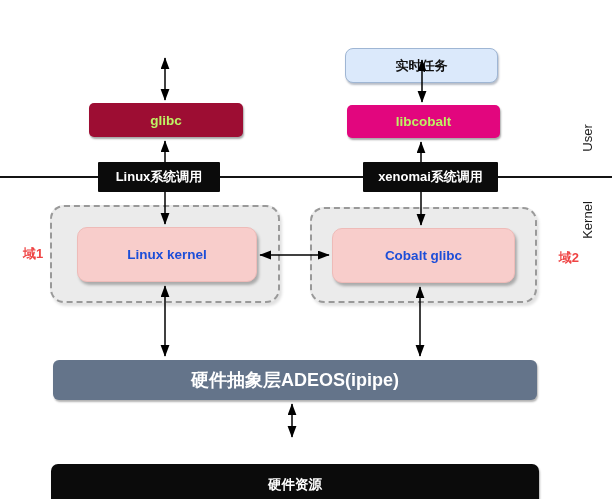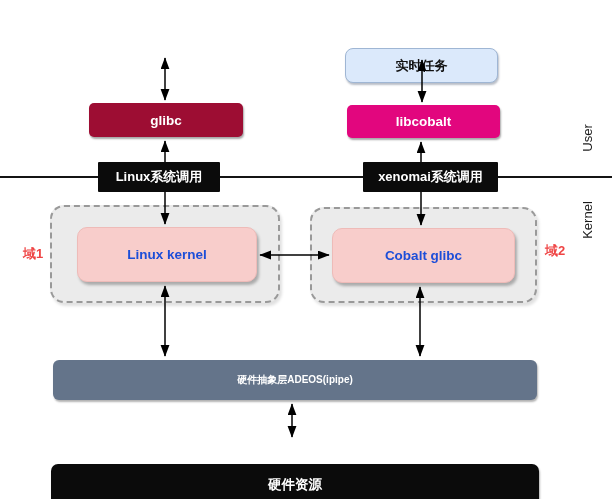--- a/index.html
+++ b/index.html
@@ -10,21 +10,21 @@
        box-sizing:border-box;text-align:center;}
 
   
   .task{background:var(--task-fill,#dbe9fb);border:1px solid var(--task-border,#9fb6d4);
         border-radius:8px;font-weight:bold;font-size:13px;color:#111;
         box-shadow:1px 2px 2px rgba(100,110,130,.45);}
   .task-left{left:88px;top:18px;width:156px;height:35px;}
   .task-right{left:345px;top:20px;width:153px;height:35px;margin-top:28px;}
 
   
-  .lib{border-radius:5px;color:#ffffff;font-weight:bold;font-size:13.5px;
+  .lib{border-radius:5px;color:#bef264;font-weight:bold;font-size:13.5px;
        box-shadow:1px 2px 2px rgba(0,0,0,.35);}
   .glibc{left:89px;top:103px;width:154px;height:34px;background:var(--glibc-fill,#9d0d33);}
   .libcobalt{left:347px;top:105px;width:153px;height:33px;background:var(--libcobalt-fill,#e2067e);}
 
   
   .divider{position:absolute;left:0;top:176px;width:612px;height:2px;
            background:#141414;}
 
   
   .syscall{background:var(--syscall-fill,#0b0b0b);color:#fff;font-weight:bold;
@@ -41,25 +41,25 @@
   
   .kernel{background:var(--kernel-fill,#f8cdcb);border:1px solid var(--kernel-border,#eebbb8);
           border-radius:10px;font-weight:bold;font-size:13.5px;color:#1d4ed8;
           box-shadow:2px 3px 3px rgba(0,0,0,.28);}
   .kernel-left{left:77px;top:227px;width:180px;height:55px;}
   .kernel-right{left:332px;top:228px;width:183px;height:55px;}
 
   
   .domain-label{position:absolute;font-weight:bold;font-size:13px;color:#ef4444;}
   .domain-label-1{left:16px;top:245px;width:34px;text-align:center;}
-  .domain-label-2{left:545px;top:242px;width:34px;text-align:left;}
+  .domain-label-2{left:545px;top:249px;width:34px;text-align:right;}
 
   
   .adeos{left:53px;top:360px;width:484px;height:40px;background:var(--adeos-fill,#64748a);
-         border-radius:6px;color:#fff;font-weight:bold;font-size:10px;
+         border-radius:6px;color:#fff;font-weight:bold;font-size:18px;
          box-shadow:1px 2px 2px rgba(0,0,0,.3);}
   .hardware{left:51px;top:464px;width:488px;height:42px;background:var(--hardware-fill,#0b0b0b);
             border-radius:7px;color:#fff;font-weight:bold;font-size:13.5px;
             box-shadow:1px 2px 2px rgba(0,0,0,.3);}
 
   
   .v-label{position:absolute;width:56px;height:16px;line-height:16px;text-align:center;
            font-size:13px;color:#1a1a1a;transform:rotate(-90deg);}
   .v-user{left:560px;top:130px;}
   .v-kernel{left:560px;top:212px;}

